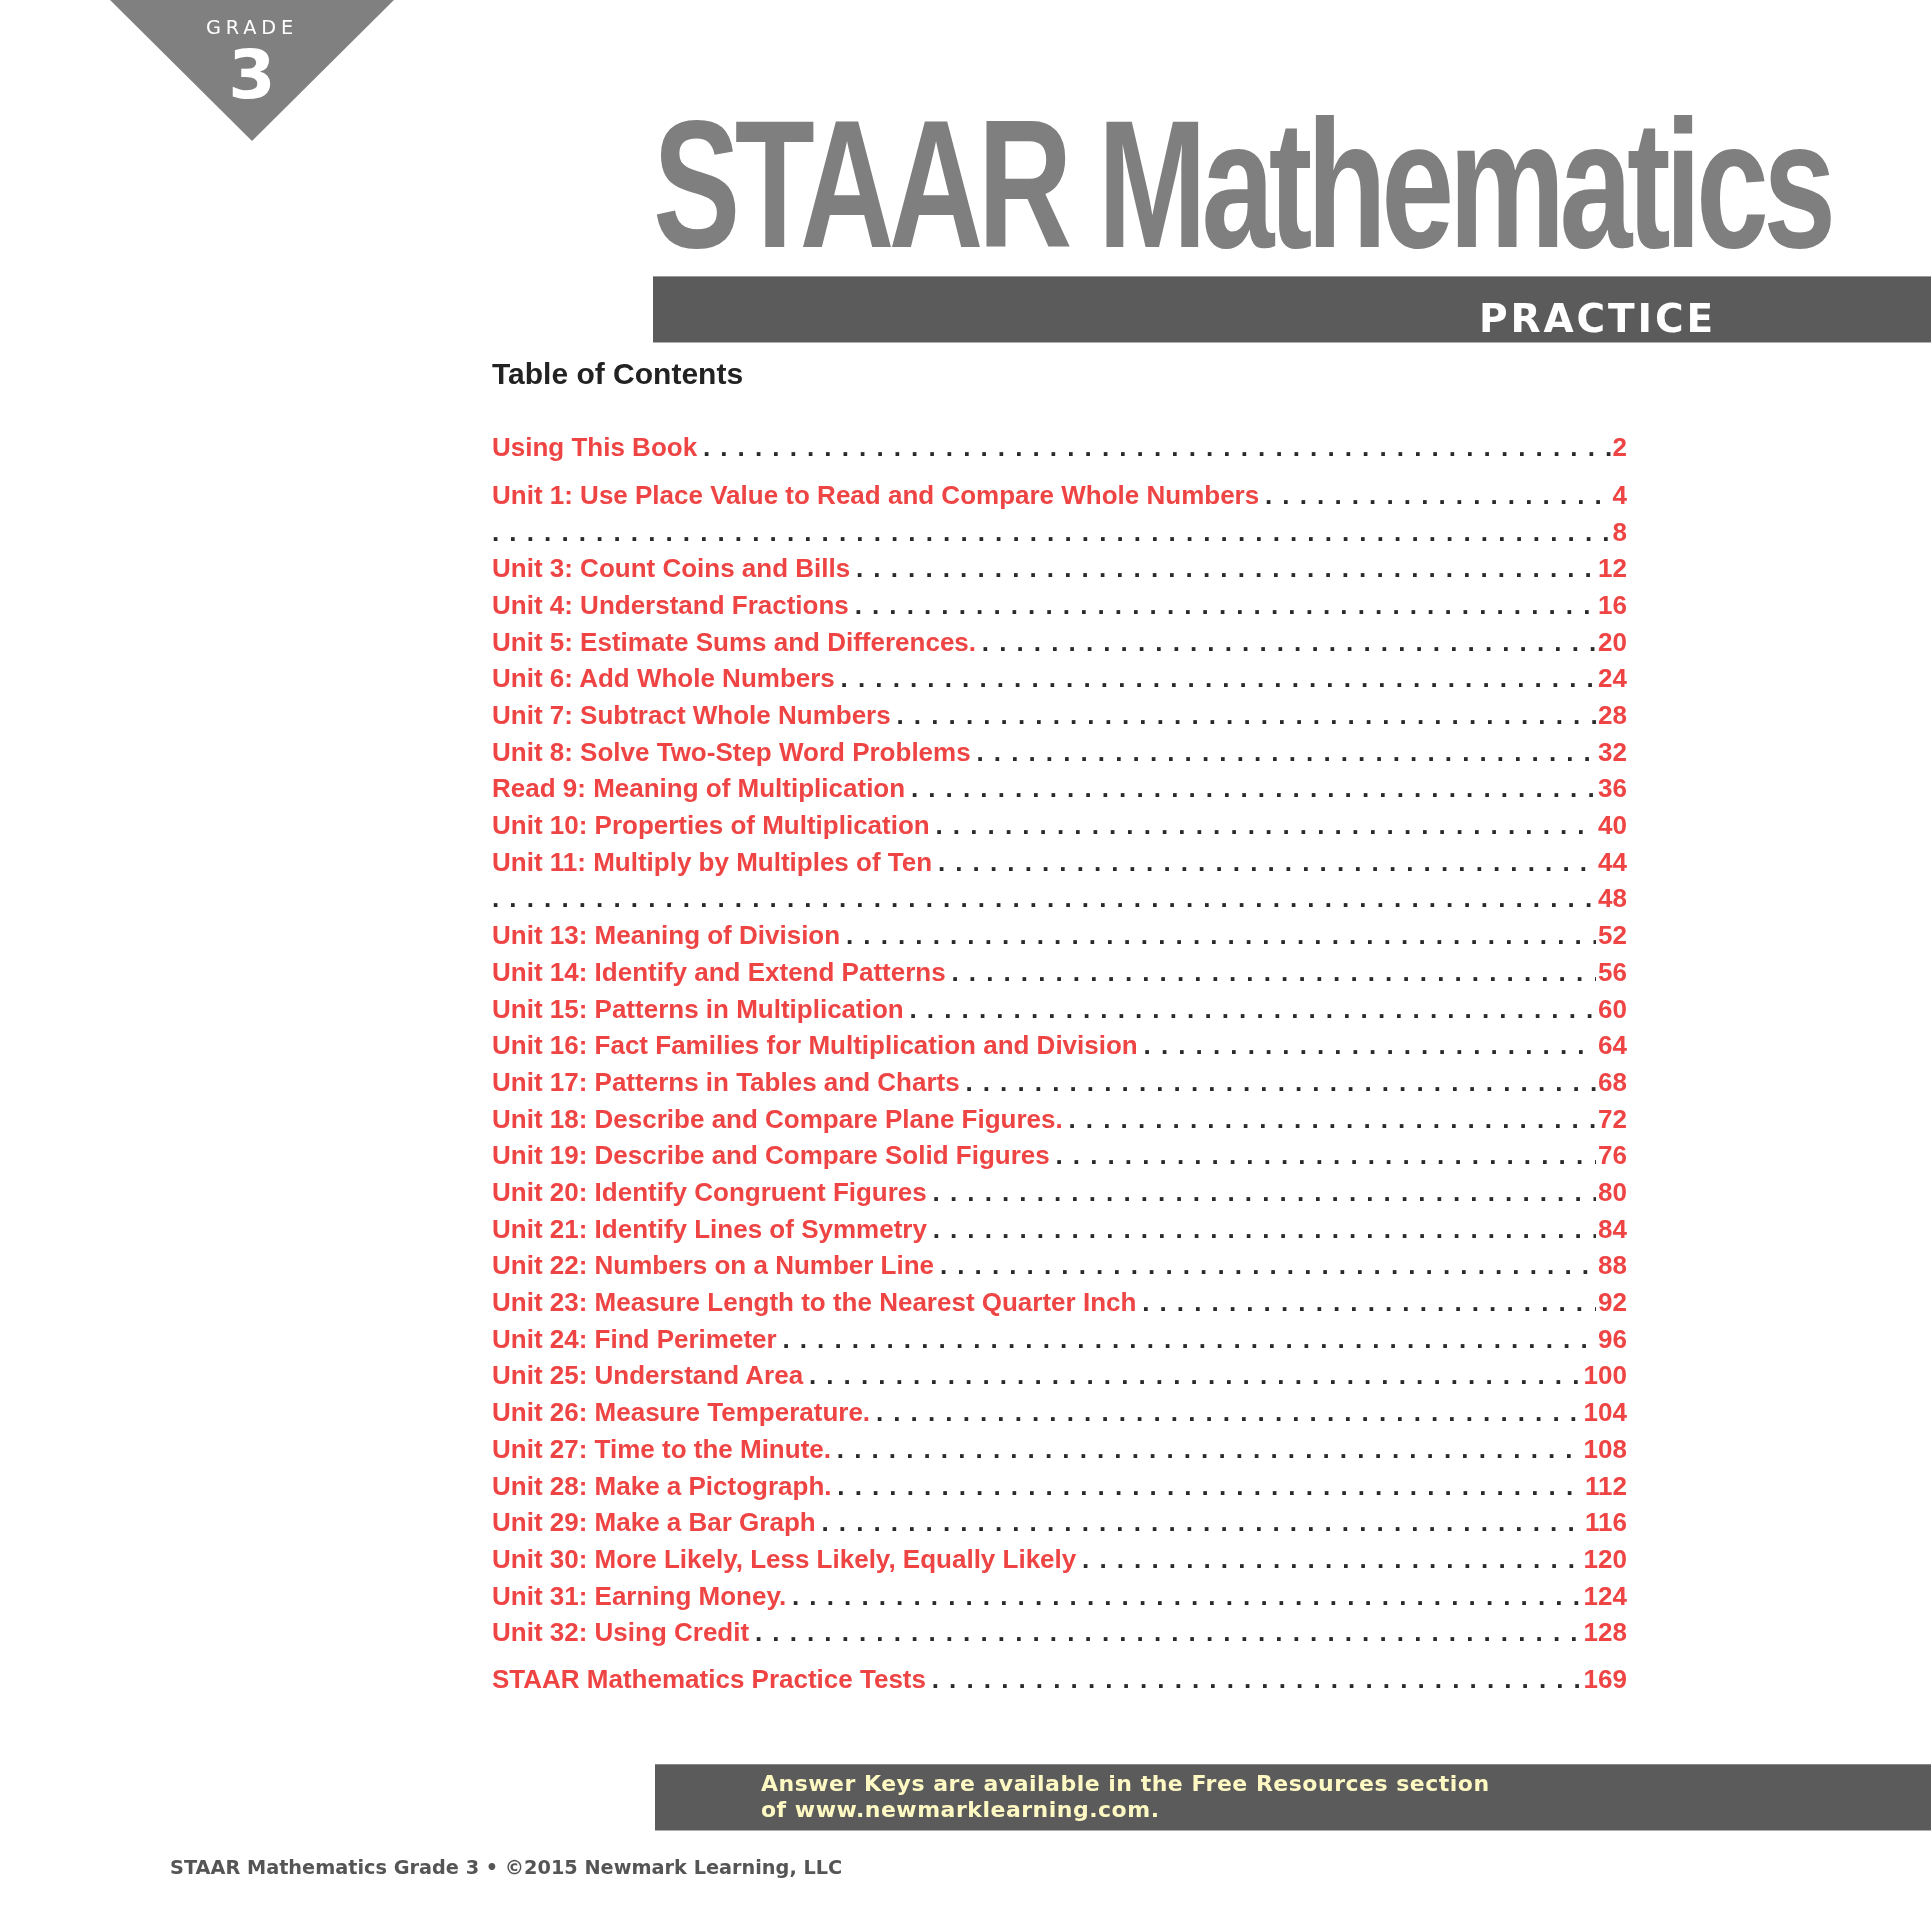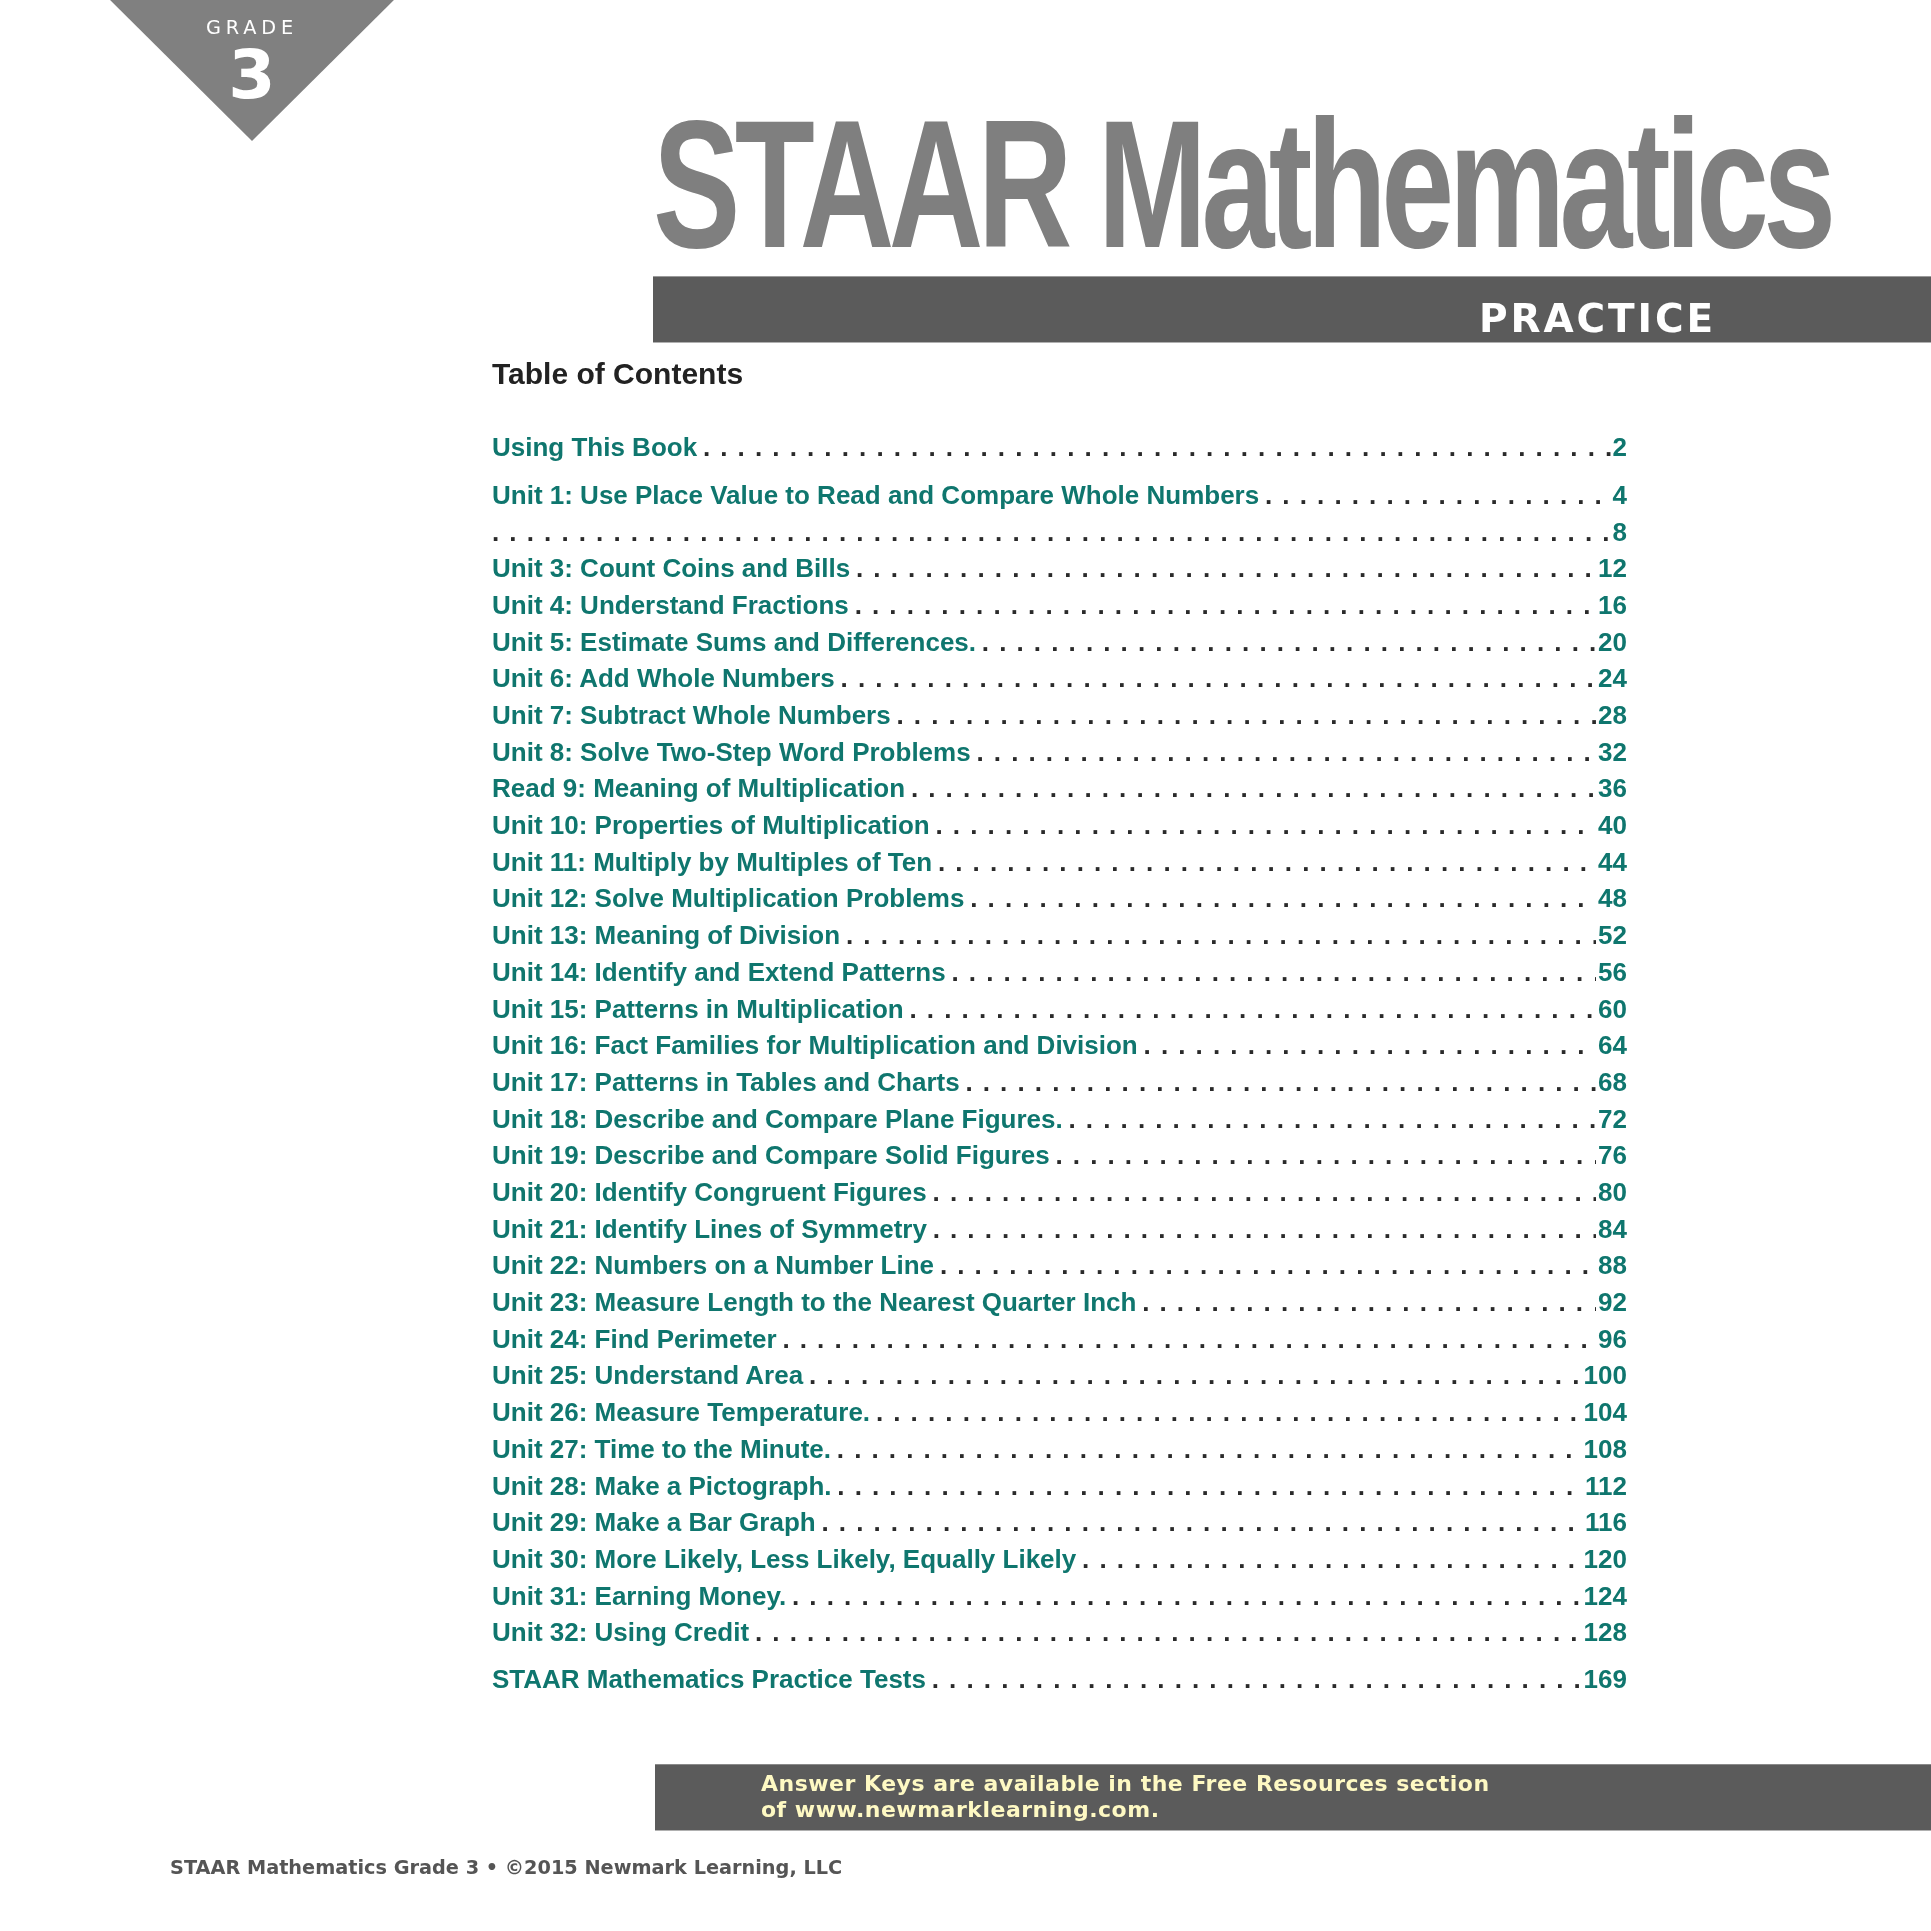--- a/index.html
+++ b/index.html
@@ -100,21 +100,21 @@
     .toc-row {
       position: absolute;
       left: 0;
       width: 1135px;
       height: 33px;
       display: flex;
       align-items: baseline;
       font-weight: bold;
       font-size: 26px;
       line-height: 33px;
-      color: #0f766e;
+      color: #ef4444;
       white-space: nowrap;
       overflow: hidden;
     }
     .toc-title {
       flex: 0 0 auto;
       padding-right: 5.8px;
       background: #fff;
     }
     .toc-leader {
       flex: 1 1 auto;
@@ -239,21 +239,20 @@
     <span class="toc-title">Unit 10: Properties of Multiplication</span>
     <span class="toc-leader"></span>
     <span class="toc-page">40</span>
   </div>
   <div class="toc-row" style="top:846px">
     <span class="toc-title">Unit 11: Multiply by Multiples of Ten</span>
     <span class="toc-leader"></span>
     <span class="toc-page">44</span>
   </div>
   <div class="toc-row" style="top:882px">
-    <span class="toc-title">Unit 12: Solve Multiplication Problems</span>
     <span class="toc-leader"></span>
     <span class="toc-page">48</span>
   </div>
   <div class="toc-row" style="top:919px">
     <span class="toc-title">Unit 13: Meaning of Division</span>
     <span class="toc-leader"></span>
     <span class="toc-page">52</span>
   </div>
   <div class="toc-row" style="top:956px">
     <span class="toc-title">Unit 14: Identify and Extend Patterns</span>

